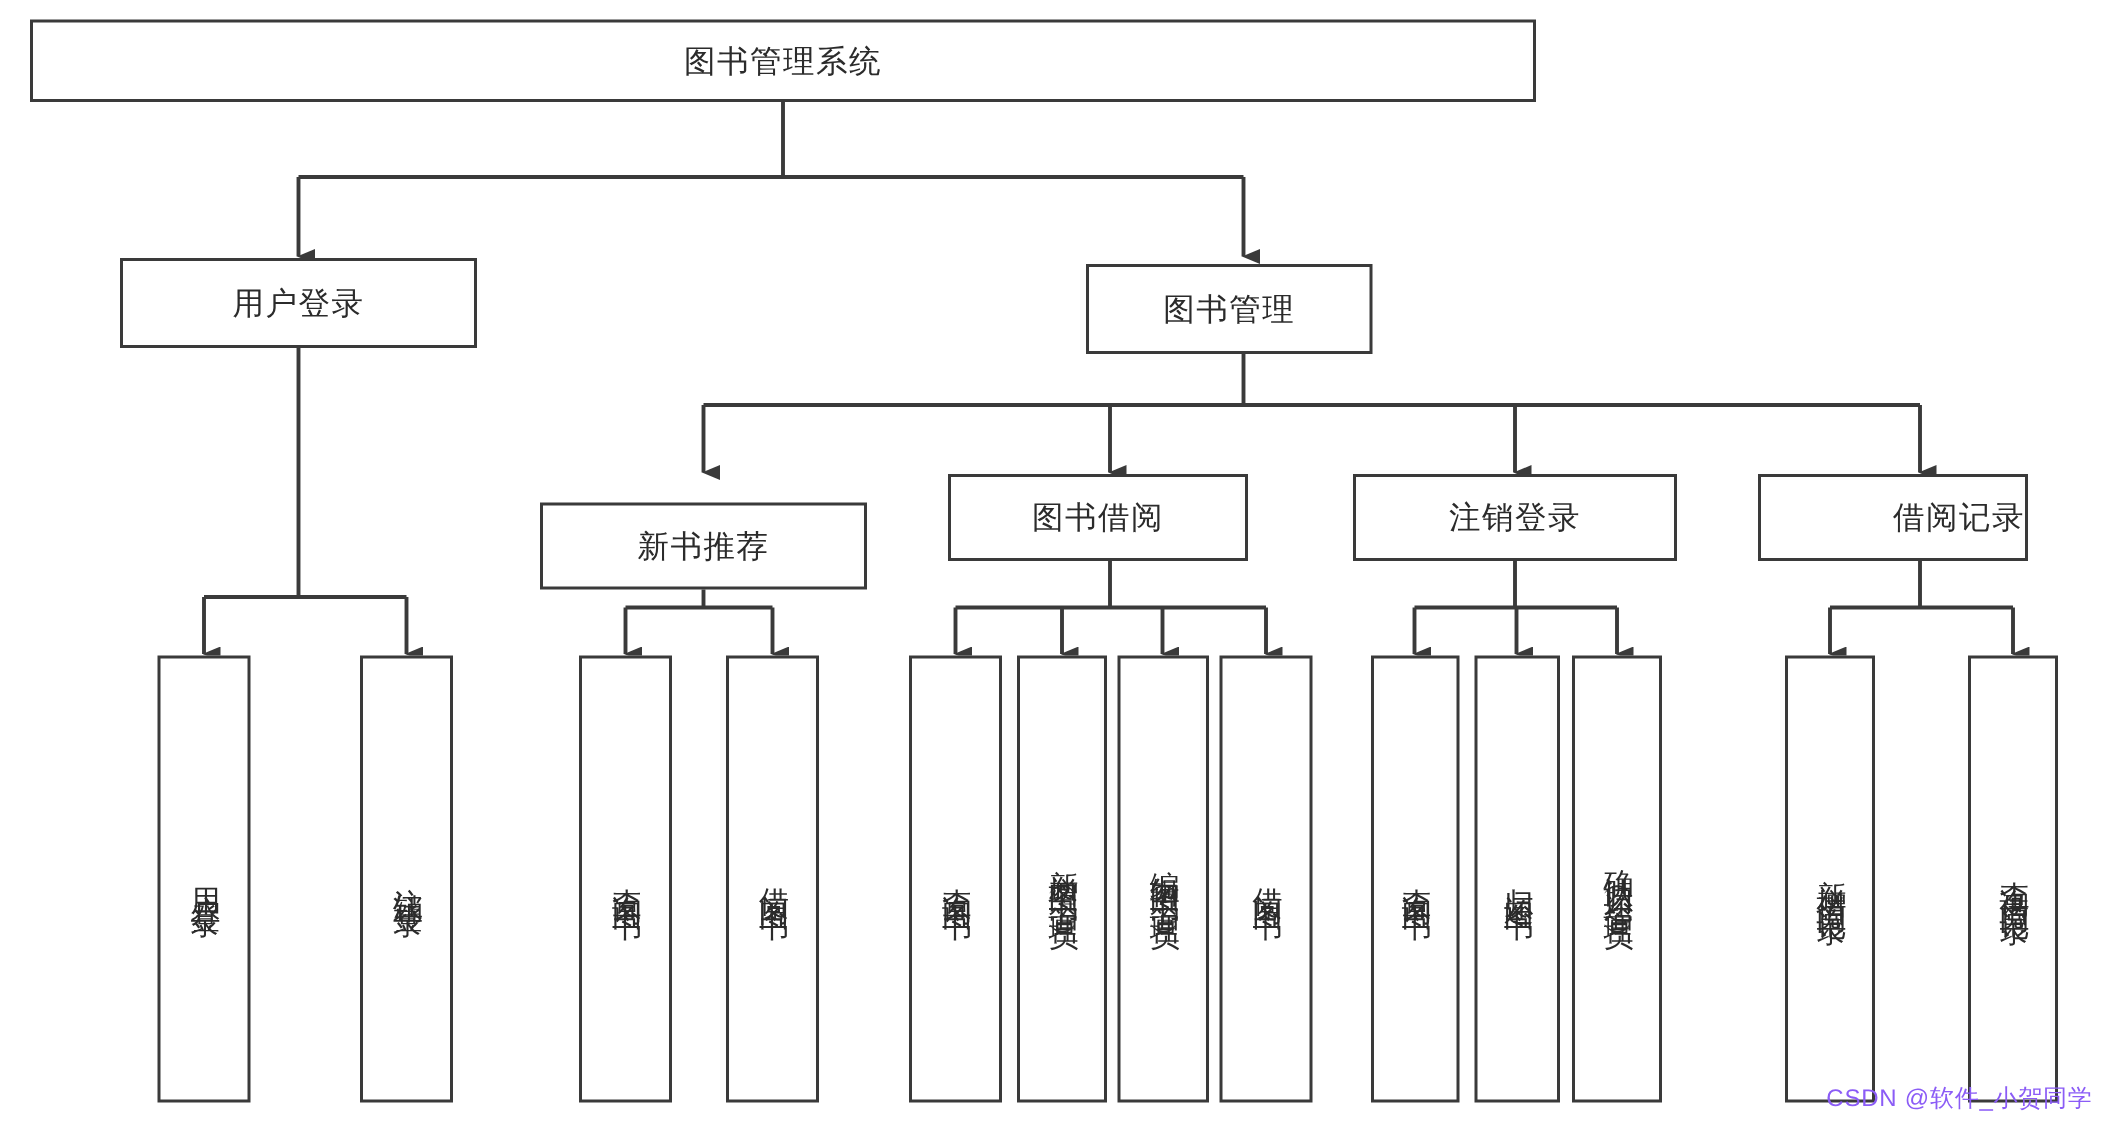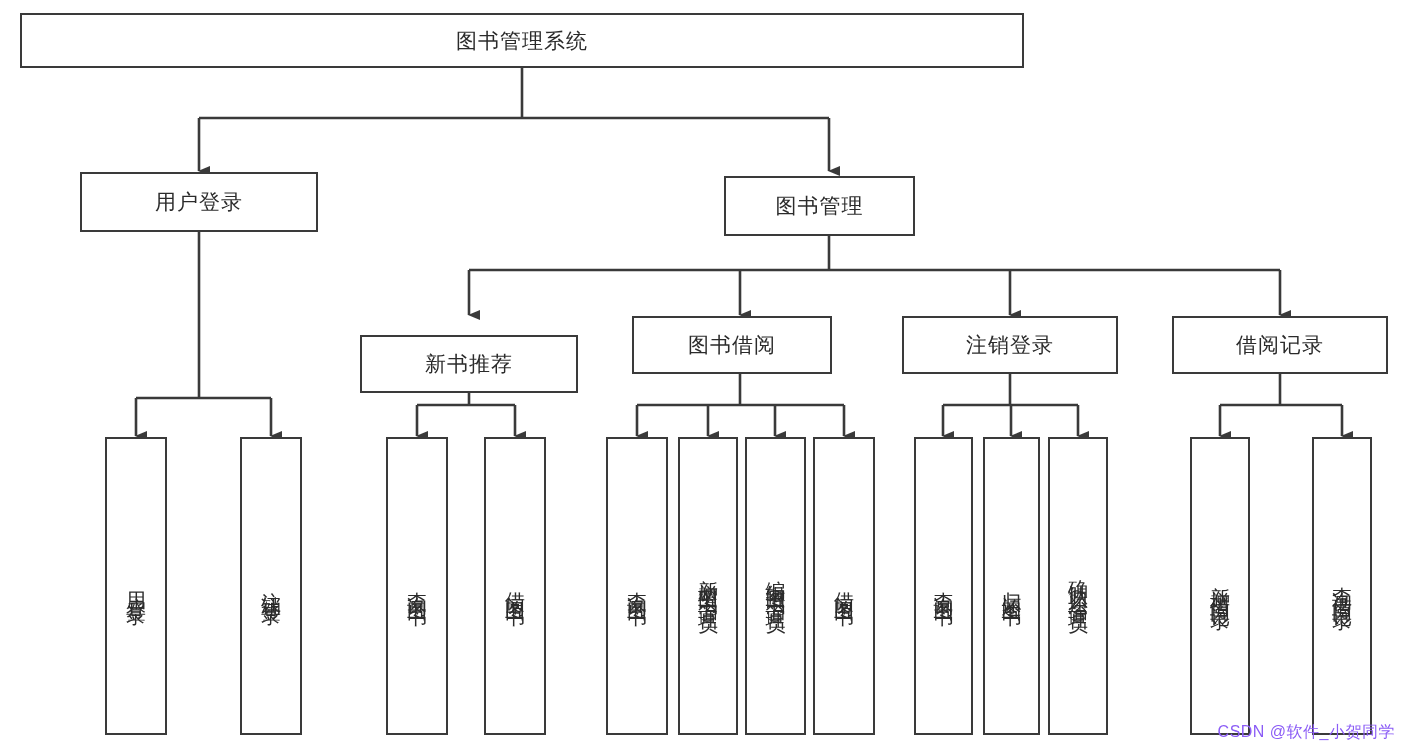--- a/index.html
+++ b/index.html
@@ -76,21 +76,21 @@
       </div>
       <div class="node h" style="left: 360px; top: 335px; width: 218px; height: 58px;">
         <span>新书推荐</span>
       </div>
       <div class="node h" style="left: 632px; top: 316px; width: 200px; height: 58px;">
         <span>图书借阅</span>
       </div>
       <div class="node h" style="left: 902px; top: 316px; width: 216px; height: 58px;">
         <span>注销登录</span>
       </div>
-      <div class="node h" style="left: 1172px; top: 316px; width: 216px; height: 58px;">
+      <div class="node h" style="left: 1172px; top: 316px; width: 180px; height: 58px; justify-content: flex-end;">
         <span>借阅记录</span>
       </div>
       <div class="node v" style="left: 105px; top: 437px; width: 62px; height: 298px;">
         <span>用户登录</span>
       </div>
       <div class="node v" style="left: 240px; top: 437px; width: 62px; height: 298px;">
         <span>注销登录</span>
       </div>
       <div class="node v" style="left: 386px; top: 437px; width: 62px; height: 298px;">
         <span>查询图书</span>

